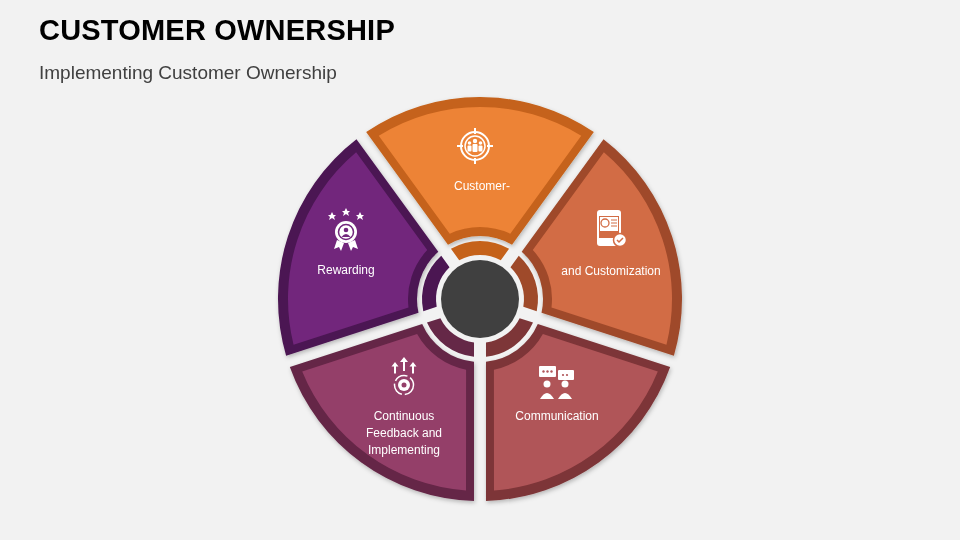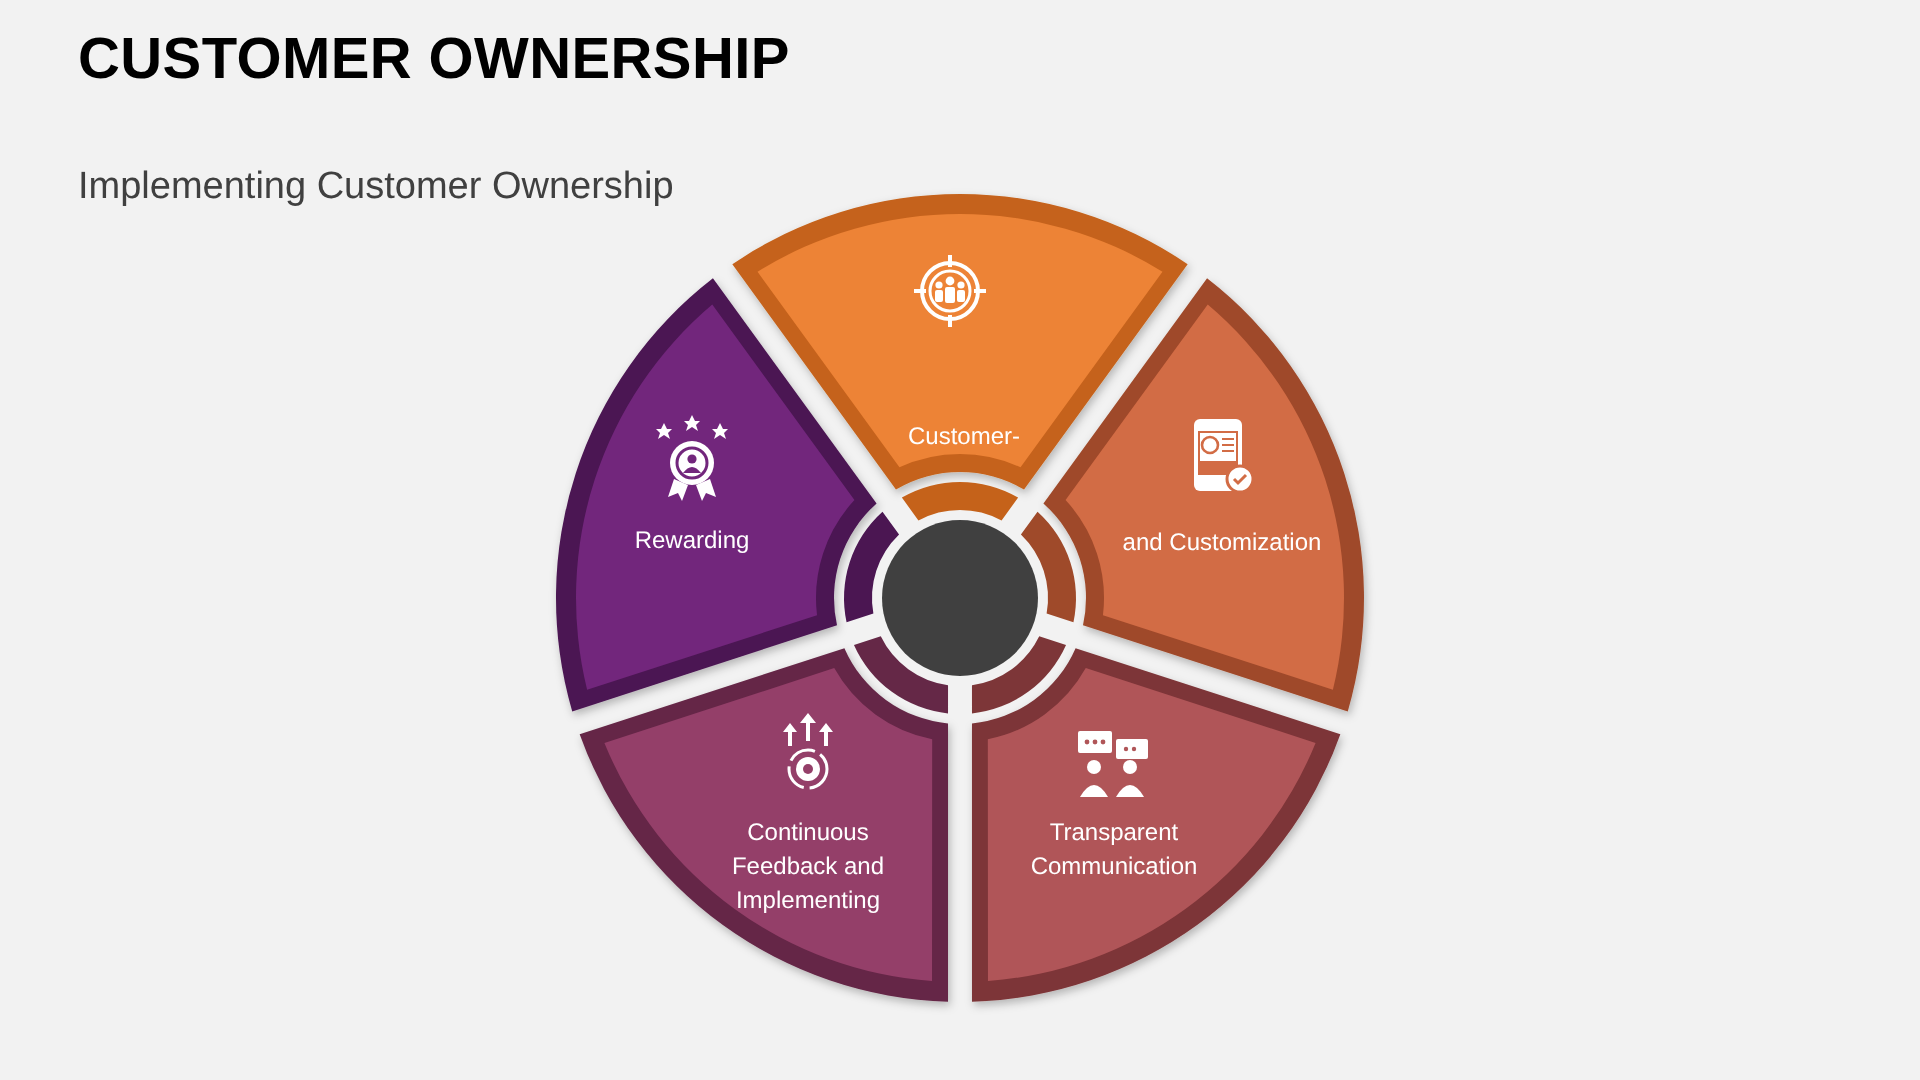--- a/index.html
+++ b/index.html
@@ -1,18 +1,18 @@
 <!DOCTYPE html>
 <html><head>
 <meta charset="utf-8">
 <style>
   html, body { margin: 0; padding: 0; }
   body { width: 960px; height: 540px; background: #f2f2f2; position: relative; overflow: hidden; font-family: "Liberation Sans", "DejaVu Sans", sans-serif; }
   .title { position: absolute; left: 39px; top: 14px; font-size: 29px; font-weight: 700; color: #000000; letter-spacing: 0.2px; }
-  .subtitle { position: absolute; left: 39px; top: 62px; font-size: 19px; color: #404040; margin-top: 21px; }
+  .subtitle { position: absolute; left: 39px; top: 62px; font-size: 19px; color: #404040; }
   svg.wheel { position: absolute; left: 0; top: 0; }
   .seg-label { position: absolute; width: 150px; text-align: center; color: #fff; font-size: 12px; line-height: 17px; transform: translateX(-50%); }
   .seg-icon { position: absolute; transform: translate(-50%, -50%); }
 </style>
 </head>
 <body>
 
 <div class="title">CUSTOMER OWNERSHIP</div>
 <div class="subtitle">Implementing Customer Ownership</div>
 
@@ -52,21 +52,21 @@
         <line x1="19" y1="31" x2="19" y2="37" stroke="#fff" stroke-width="2"></line>
         <line x1="1" y1="19" x2="7" y2="19" stroke="#fff" stroke-width="2"></line>
         <line x1="31" y1="19" x2="37" y2="19" stroke="#fff" stroke-width="2"></line>
         <circle cx="19" cy="14" r="2.2" fill="#fff"></circle>
         <rect x="16.5" y="17" width="5" height="8" rx="1" fill="#fff"></rect>
         <circle cx="13.5" cy="16" r="1.8" fill="#fff"></circle>
         <rect x="11.5" y="18.5" width="4" height="6" rx="1" fill="#fff"></rect>
         <circle cx="24.5" cy="16" r="1.8" fill="#fff"></circle>
         <rect x="22.5" y="18.5" width="4" height="6" rx="1" fill="#fff"></rect>
       </svg></div>
-    <div class="seg-label" style="left: 482px; top: 178px; margin-top: 32px;">
+    <div class="seg-label" style="left: 482px; top: 178px;">
       <div>Customer-</div>
     </div>
     <div class="seg-icon" style="left: 611px; top: 231px;"><svg width="36" height="42" viewBox="0 0 36 42">
         <rect x="4" y="2" width="24" height="36" rx="3" fill="#fff"></rect>
         <rect x="6" y="8" width="20" height="22" fill="#d26c45"></rect>
         <rect x="7" y="9" width="18" height="14" fill="#fff"></rect>
         <circle cx="12" cy="15" r="4" fill="none" stroke="#d26c45" stroke-width="1.3"></circle>
         <line x1="18" y1="12" x2="24" y2="12" stroke="#d26c45"></line>
         <line x1="18" y1="15" x2="24" y2="15" stroke="#d26c45"></line>
         <line x1="18" y1="18" x2="24" y2="18" stroke="#d26c45"></line>
@@ -83,21 +83,20 @@
         <circle cx="14.5" cy="6.5" r="1.2" fill="#b05558"></circle>
         <rect x="21" y="5" width="16" height="10" rx="1" fill="#fff"></rect>
         <circle cx="26" cy="10" r="1.1" fill="#b05558"></circle>
         <circle cx="30" cy="10" r="1.1" fill="#b05558"></circle>
         <circle cx="10" cy="19" r="3.5" fill="#fff"></circle>
         <path d="M3 34 q7 -12 14 0 z" fill="#fff"></path>
         <circle cx="28" cy="19" r="3.5" fill="#fff"></circle>
         <path d="M21 34 q7 -12 14 0 z" fill="#fff"></path>
       </svg></div>
     <div class="seg-label" style="left: 557px; top: 408px;">
-      <div>Transparent</div>
       <div>Communication</div>
     </div>
     <div class="seg-icon" style="left: 404px; top: 378px;"><svg width="34" height="42" viewBox="0 0 34 42">
         <path d="M17 2 l-4 5 h3 v9 h2 v-9 h3 z" fill="#fff"></path>
         <path d="M8 7 l-3.5 4.5 h2.5 v7 h2 v-7 h2.5 z" fill="#fff"></path>
         <path d="M26 7 l-3.5 4.5 h2.5 v7 h2 v-7 h2.5 z" fill="#fff"></path>
         <circle cx="17" cy="30" r="9.5" fill="none" stroke="#fff" stroke-width="1.5" stroke-dasharray="14 3"></circle>
         <circle cx="17" cy="30" r="6" fill="#fff"></circle>
         <circle cx="17" cy="30" r="2.5" fill="#943f69"></circle>
       </svg></div>

